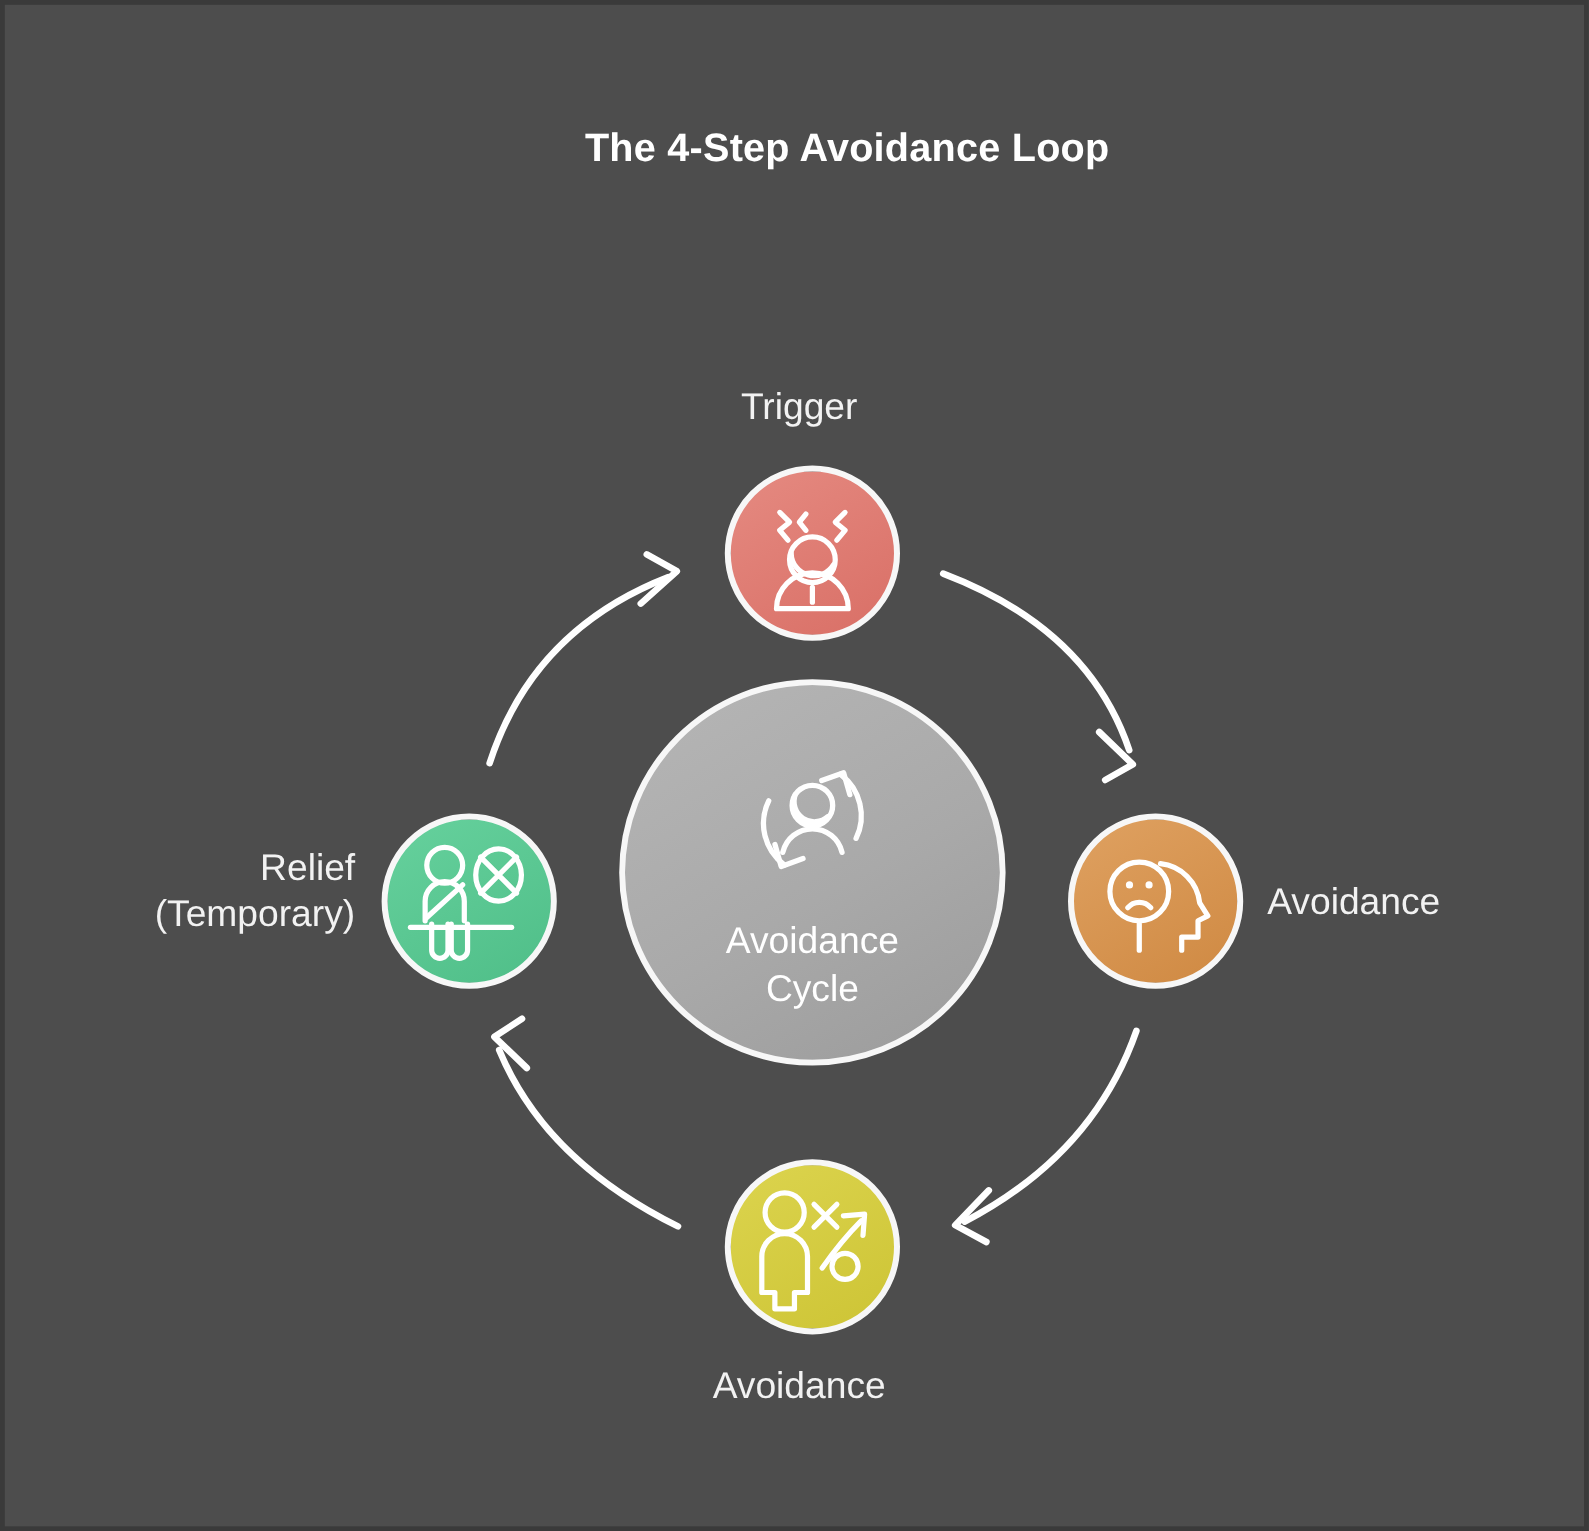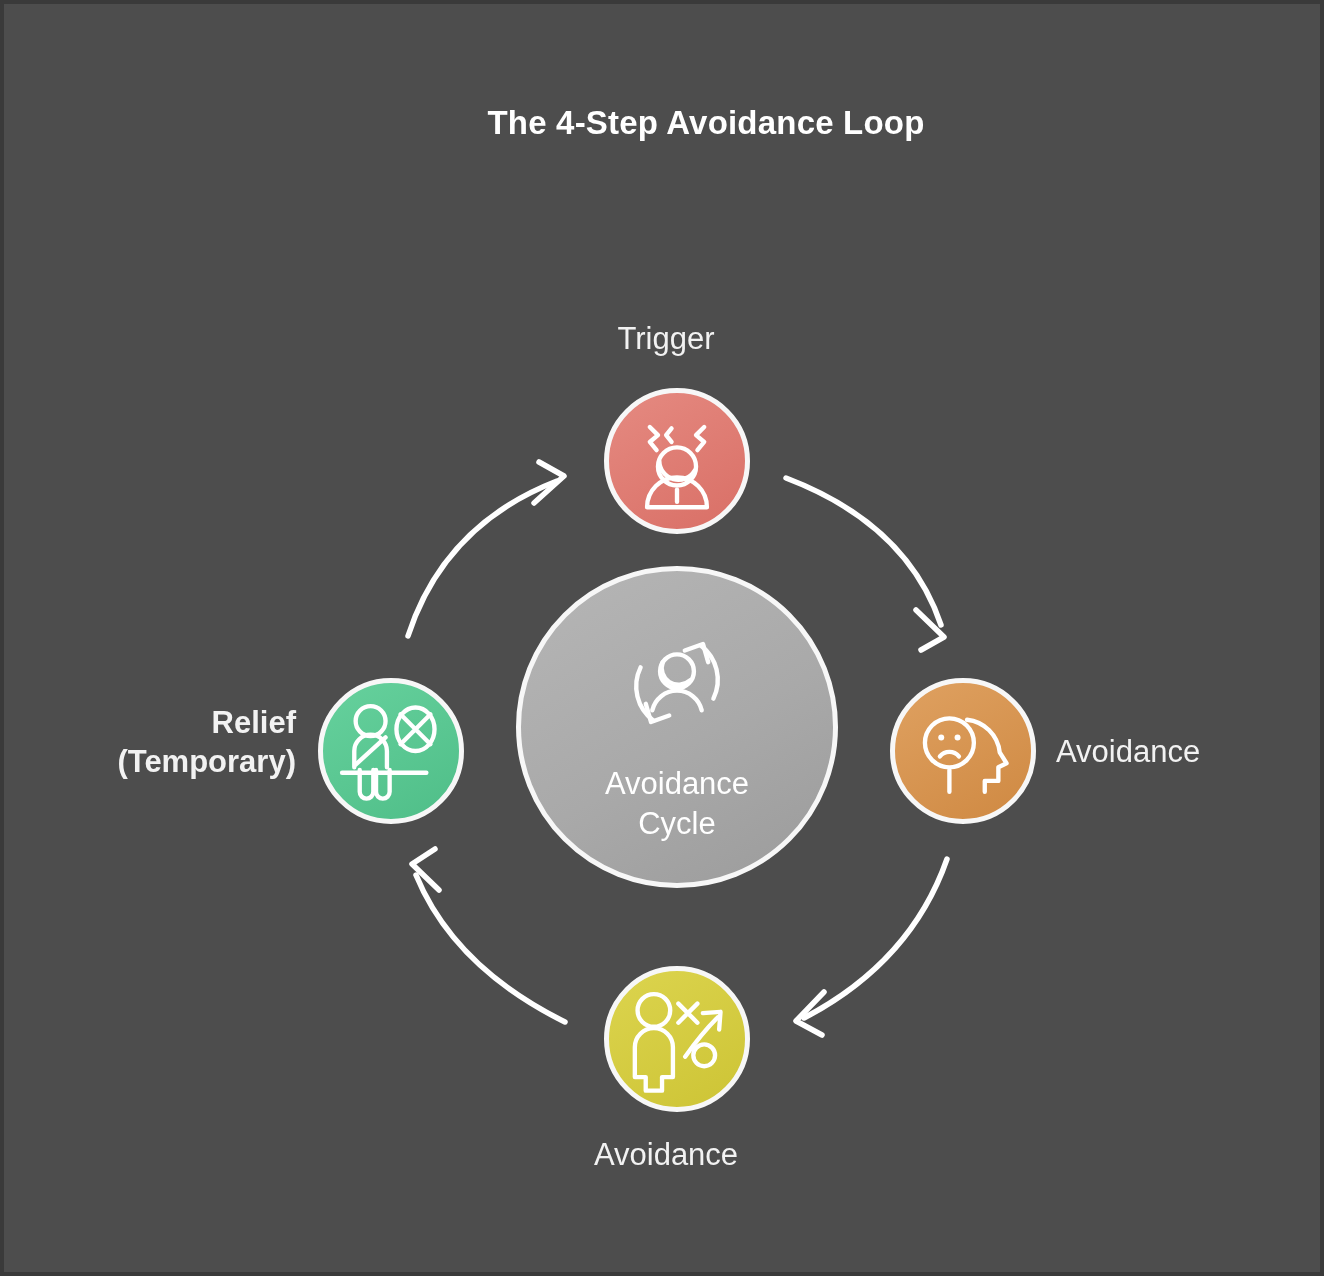--- a/index.html
+++ b/index.html
@@ -197,16 +197,16 @@
         <path d="M 23 62 L 23 50 A 12 12 0 0 1 47 50 L 47 62"></path>
         <path d="M 24 60 L 46 40"></path>
         <path d="M 14 66 L 76 66"></path>
         <path d="M 27 64 L 27 80 A 5 5 0 0 0 37 80 L 37 64"></path>
         <path d="M 39 64 L 39 80 A 5 5 0 0 0 49 80 L 49 64"></path>
         <ellipse cx="68" cy="34" rx="14" ry="16"></ellipse>
         <path d="M 57 23 L 79 45 M 79 23 L 57 45"></path>
       </g>
     </svg>
   </div>
-  <div class="label" style="left:30px; top:700px; width:262px; text-align:right;font-weight:bold;">Relief
+  <div class="label" style="left:30px; top:700px; width:262px; text-align:right;">Relief
 (Temporary)</div>
 
 </div>
 
 </body></html>

